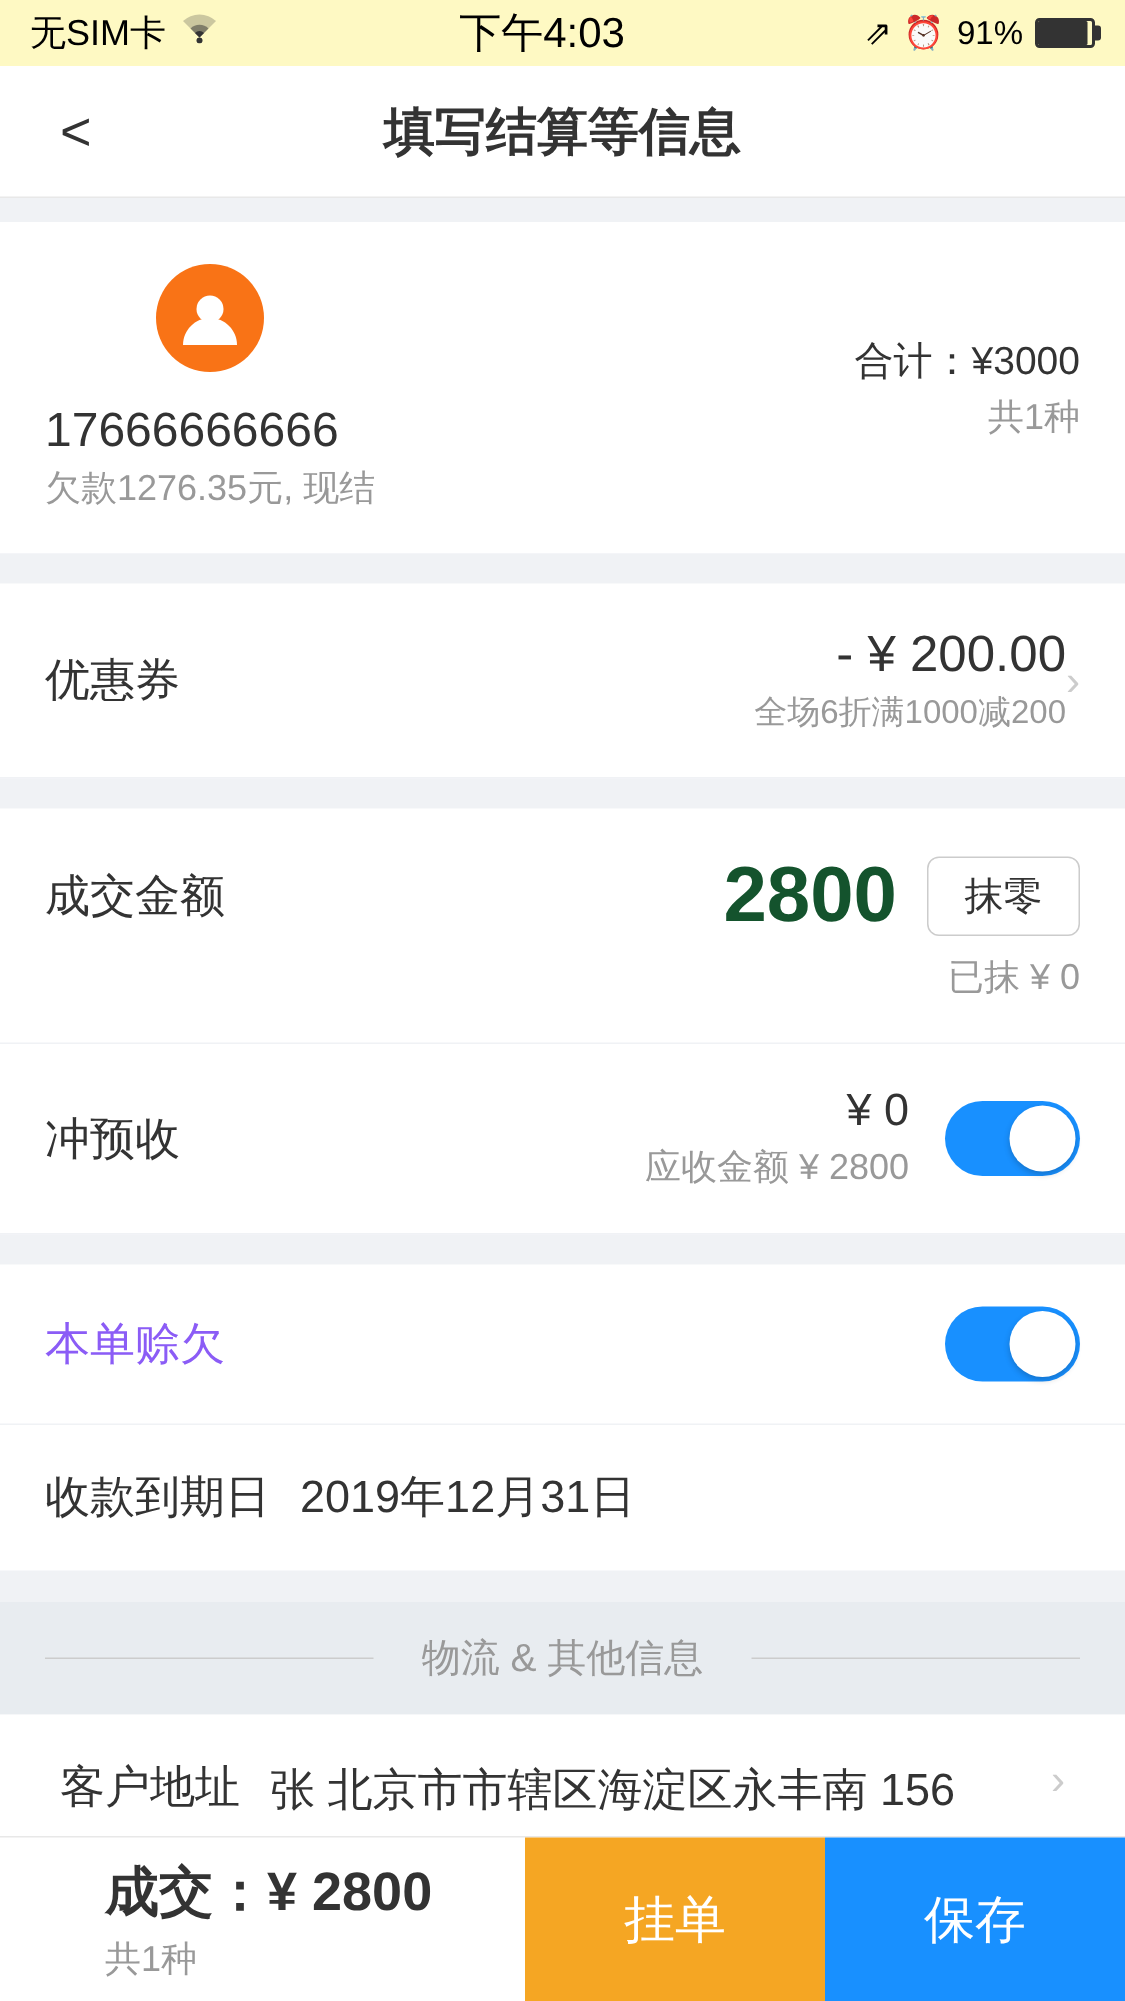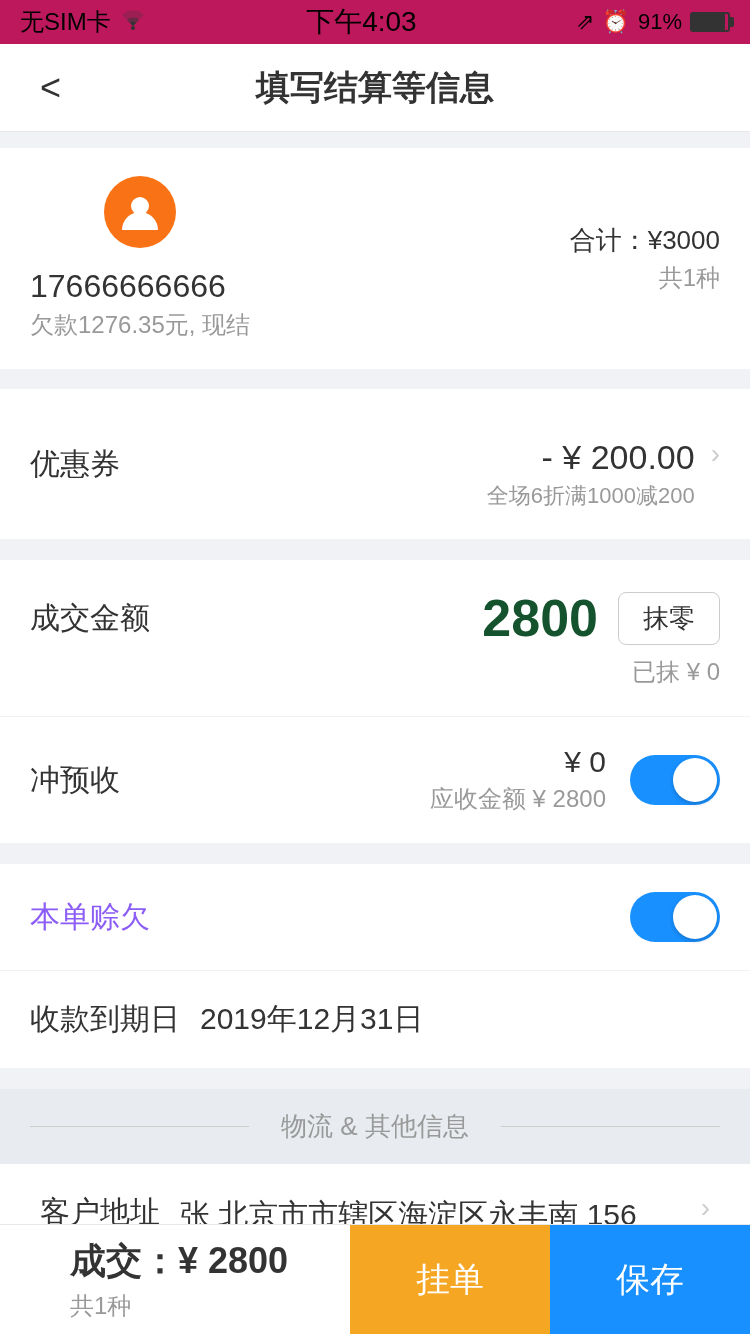--- a/index.html
+++ b/index.html
@@ -10,21 +10,21 @@
       font-family: -apple-system, "PingFang SC", "Helvetica Neue", Arial, sans-serif;
       background: #f0f2f5;
       position: relative;
       overflow-x: hidden;
     }
 
     
     .status-bar {
       width: 750px;
       height: 44px;
-      background: #be185d;
+      background: #fef9c3;
       display: flex;
       align-items: center;
       justify-content: space-between;
       padding: 0 20px;
       font-size: 26px;
     }
     .status-left {
       display: flex;
       align-items: center;
       gap: 8px;
@@ -165,23 +165,21 @@
       justify-content: space-between;
       padding: 28px 30px;
       border-bottom: 1px solid #f0f2f5;
     }
     .row-label {
       font-size: 30px;
       color: #333;
     }
     .row-right {
       display: flex;
-      align-items: flex-start;
-      gap: 16px;
-      margin-top: 21px;
+      align-items: center;
     }
     .coupon-amount {
       font-size: 34px;
       color: #333;
       text-align: right;
     }
     .coupon-sub {
       font-size: 22px;
       color: #999;
       text-align: right;

